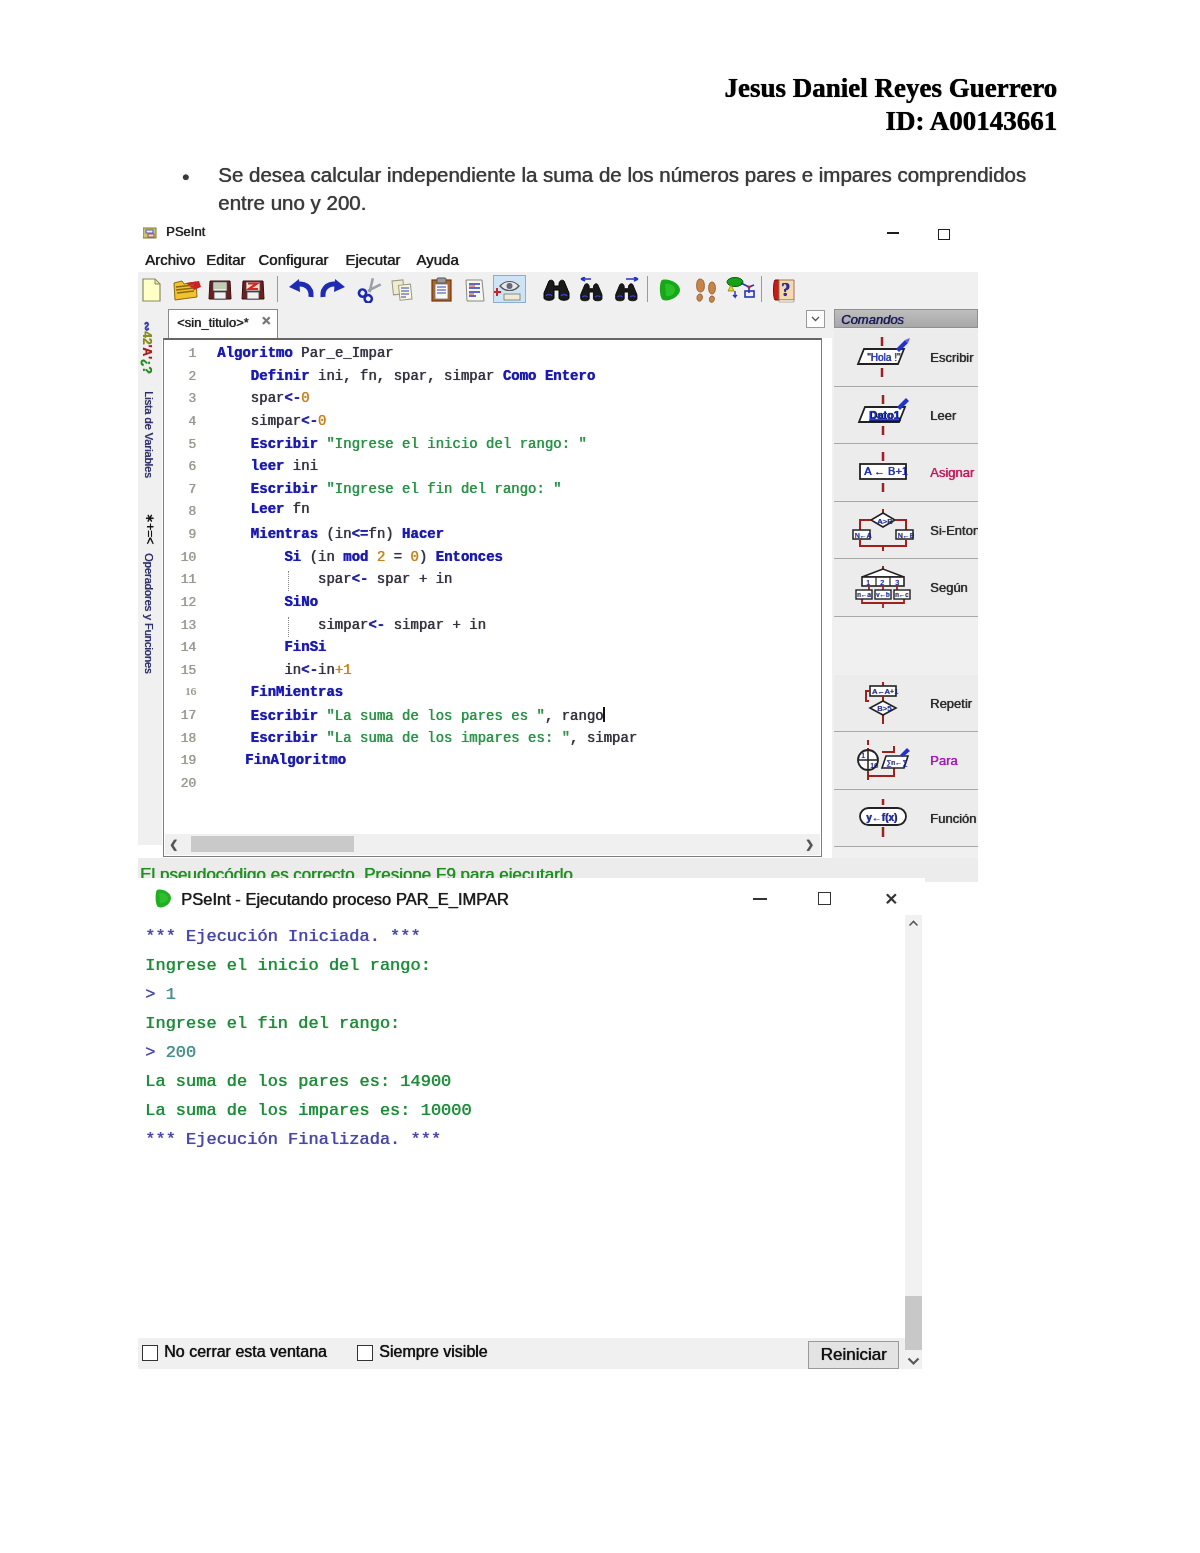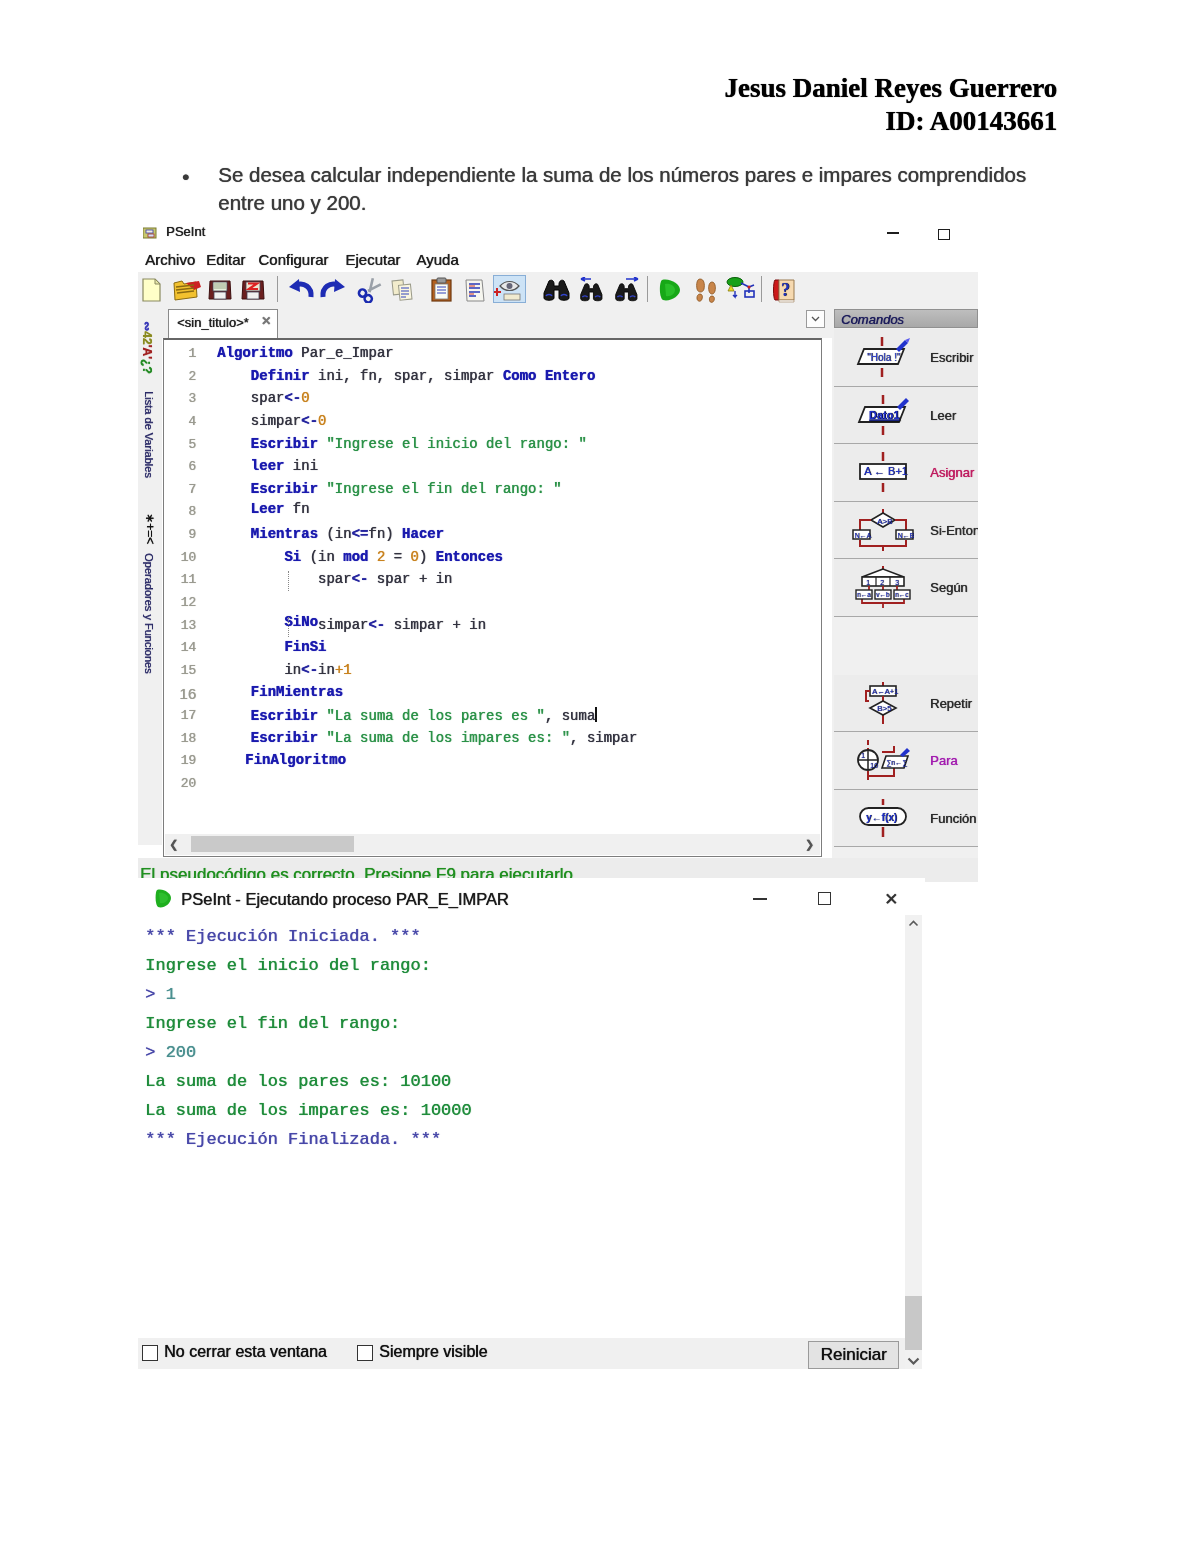--- a/index.html
+++ b/index.html
@@ -180,31 +180,31 @@
 <div class="abs mono" style="left:53px;top:141px;font-size:14px;white-space:pre;"><span style="display:inline-block;width:33.6px;"></span><span class="kw">Escribir</span><span class="id"> </span><span class="str">"Ingrese el fin del rango: "</span></div>
 <div class="abs ln" style="right:625px;top:164px;font-size:13px;font-family:'Liberation Mono',monospace;">8</div>
 <div class="abs mono" style="left:53px;top:161px;font-size:14px;white-space:pre;"><span style="display:inline-block;width:33.6px;"></span><span class="kw">Leer</span><span class="id"> fn</span></div>
 <div class="abs ln" style="right:625px;top:187px;font-size:13px;font-family:'Liberation Mono',monospace;">9</div>
 <div class="abs mono" style="left:53px;top:186px;font-size:14px;white-space:pre;"><span style="display:inline-block;width:33.6px;"></span><span class="kw">Mientras</span><span class="id"> (in</span><span class="op">&lt;=</span><span class="id">fn) </span><span class="kw">Hacer</span></div>
 <div class="abs ln" style="right:625px;top:210px;font-size:13px;font-family:'Liberation Mono',monospace;">10</div>
 <div class="abs mono" style="left:53px;top:209px;font-size:14px;white-space:pre;"><span style="display:inline-block;width:67.2px;"></span><span class="kw">Si</span><span class="id"> (in </span><span class="kw">mod</span><span class="id"> </span><span class="num">2</span><span class="id"> = </span><span class="num">0</span><span class="id">) </span><span class="kw">Entonces</span></div>
 <div class="abs ln" style="right:625px;top:232px;font-size:13px;font-family:'Liberation Mono',monospace;">11</div>
 <div class="abs mono" style="left:53px;top:231px;font-size:14px;white-space:pre;"><span style="display:inline-block;width:100.8px;"></span><span class="id">spar</span><span class="op">&lt;-</span><span class="id"> spar + in</span></div>
 <div class="abs ln" style="right:625px;top:255px;font-size:13px;font-family:'Liberation Mono',monospace;">12</div>
-<div class="abs mono" style="left:53px;top:254px;font-size:14px;white-space:pre;margin-top:20px;"><span style="display:inline-block;width:67.2px;"></span><span class="kw">SiNo</span></div>
+<div class="abs mono" style="left:53px;top:254px;font-size:14px;white-space:pre;"><span style="display:inline-block;width:67.2px;"></span><span class="kw">SiNo</span></div>
 <div class="abs ln" style="right:625px;top:278px;font-size:13px;font-family:'Liberation Mono',monospace;">13</div>
 <div class="abs mono" style="left:53px;top:277px;font-size:14px;white-space:pre;"><span style="display:inline-block;width:100.8px;"></span><span class="id">simpar</span><span class="op">&lt;-</span><span class="id"> simpar + in</span></div>
 <div class="abs ln" style="right:625px;top:300px;font-size:13px;font-family:'Liberation Mono',monospace;">14</div>
 <div class="abs mono" style="left:53px;top:299px;font-size:14px;white-space:pre;"><span style="display:inline-block;width:67.2px;"></span><span class="kw">FinSi</span></div>
 <div class="abs ln" style="right:625px;top:323px;font-size:13px;font-family:'Liberation Mono',monospace;">15</div>
 <div class="abs mono" style="left:53px;top:322px;font-size:14px;white-space:pre;"><span style="display:inline-block;width:67.2px;"></span><span class="id">in</span><span class="op">&lt;-</span><span class="id">in</span><span class="num">+1</span></div>
-<div class="abs ln" style="right:625px;top:345px;font-size:15px;font-family:Liberation Sans, sans-serif;">16</div>
+<div class="abs ln" style="right:625px;top:345px;font-size:11px;font-family:Liberation Serif, serif;">16</div>
 <div class="abs mono" style="left:53px;top:344px;font-size:14px;white-space:pre;"><span style="display:inline-block;width:33.6px;"></span><span class="kw">FinMientras</span></div>
 <div class="abs ln" style="right:625px;top:368px;font-size:13px;font-family:'Liberation Mono',monospace;">17</div>
-<div class="abs mono" style="left:53px;top:367px;font-size:14px;white-space:pre;"><span style="display:inline-block;width:33.6px;"></span><span class="kw">Escribir</span><span class="id"> </span><span class="str">"La suma de los pares es "</span><span class="id">, suma</span><span style="display:inline-block;width:2px;height:15px;background:#111;vertical-align:-2px;"></span></div>
+<div class="abs mono" style="left:53px;top:367px;font-size:14px;white-space:pre;"><span style="display:inline-block;width:33.6px;"></span><span class="kw">Escribir</span><span class="id"> </span><span class="str">"La suma de los pares es "</span><span class="id">, rango</span><span style="display:inline-block;width:2px;height:15px;background:#111;vertical-align:-2px;"></span></div>
 <div class="abs ln" style="right:625px;top:391px;font-size:13px;font-family:'Liberation Mono',monospace;">18</div>
 <div class="abs mono" style="left:53px;top:390px;font-size:14px;white-space:pre;"><span style="display:inline-block;width:33.6px;"></span><span class="kw">Escribir</span><span class="id"> </span><span class="str">"La suma de los impares es: "</span><span class="id">, simpar</span></div>
 <div class="abs ln" style="right:625px;top:413px;font-size:13px;font-family:'Liberation Mono',monospace;">19</div>
 <div class="abs mono" style="left:53px;top:412px;font-size:14px;white-space:pre;margin-left:28px;"><span class="kw">FinAlgoritmo</span></div>
 <div class="abs ln" style="right:625px;top:436px;font-size:13px;font-family:'Liberation Mono',monospace;">20</div>
 <div class="abs mono" style="left:53px;top:435px;font-size:14px;white-space:pre;"></div>
 <div class="abs" style="left:124px;top:231px;height:20px;border-left:1px dotted #888;"></div>
 <div class="abs" style="left:124px;top:277px;height:20px;border-left:1px dotted #888;"></div>
 </div>
 
@@ -330,21 +330,21 @@
   <div class="abs" style="left:43px;top:12px;font-size:16.5px;color:#1a1a1a;">PSeInt - Ejecutando proceso PAR_E_IMPAR</div>
   <div class="abs" style="left:615px;top:20px;width:14px;height:1.5px;background:#333;"></div>
   <div class="abs" style="left:680px;top:14px;width:11px;height:11px;border:1.5px solid #333;"></div>
   <div class="abs" style="left:746px;top:11px;font-size:17px;color:#333;">✕</div>
 
   <div id="conout" class="abs mono" style="left:7px;top:44px;font-size:17px;line-height:29px;white-space:pre;"><span style="color:#4747a8">*** Ejecución Iniciada. ***</span>
 <span style="color:#1f8c3b">Ingrese el inicio del rango:</span>
 <span style="color:#4747a8">&gt; </span><span style="color:#4a8f8f">1</span>
 <span style="color:#1f8c3b">Ingrese el fin del rango:</span>
 <span style="color:#4747a8">&gt; </span><span style="color:#4a8f8f">200</span>
-<span style="color:#1f8c3b">La suma de los pares es: 10100</span>
+<span style="color:#1f8c3b">La suma de los pares es: 14900</span>
 <span style="color:#1f8c3b">La suma de los impares es: 10000</span>
 <span style="color:#4747a8">*** Ejecución Finalizada. ***</span></div>
 
   <div class="abs" style="left:767px;top:37px;width:17px;height:381px;background:#f1f1f1;">
     <svg style="position:absolute;left:3px;top:5px;" width="11" height="7" viewBox="0 0 11 7">
         <path d="M1.5 5.5 L5.5 1.5 L9.5 5.5" fill="none" stroke="#5a5a5a" stroke-width="1.6"></path>
       </svg>
   </div>
 
   <div class="abs" style="left:767px;top:418px;width:17px;height:54px;background:#c8c8c8;"></div>

